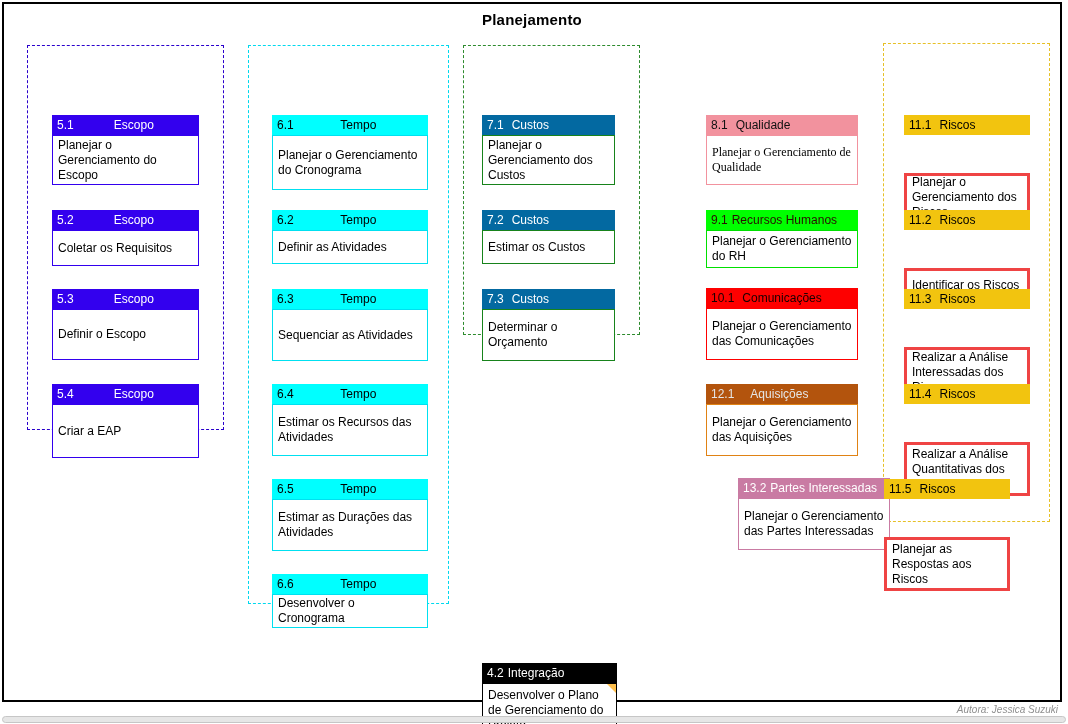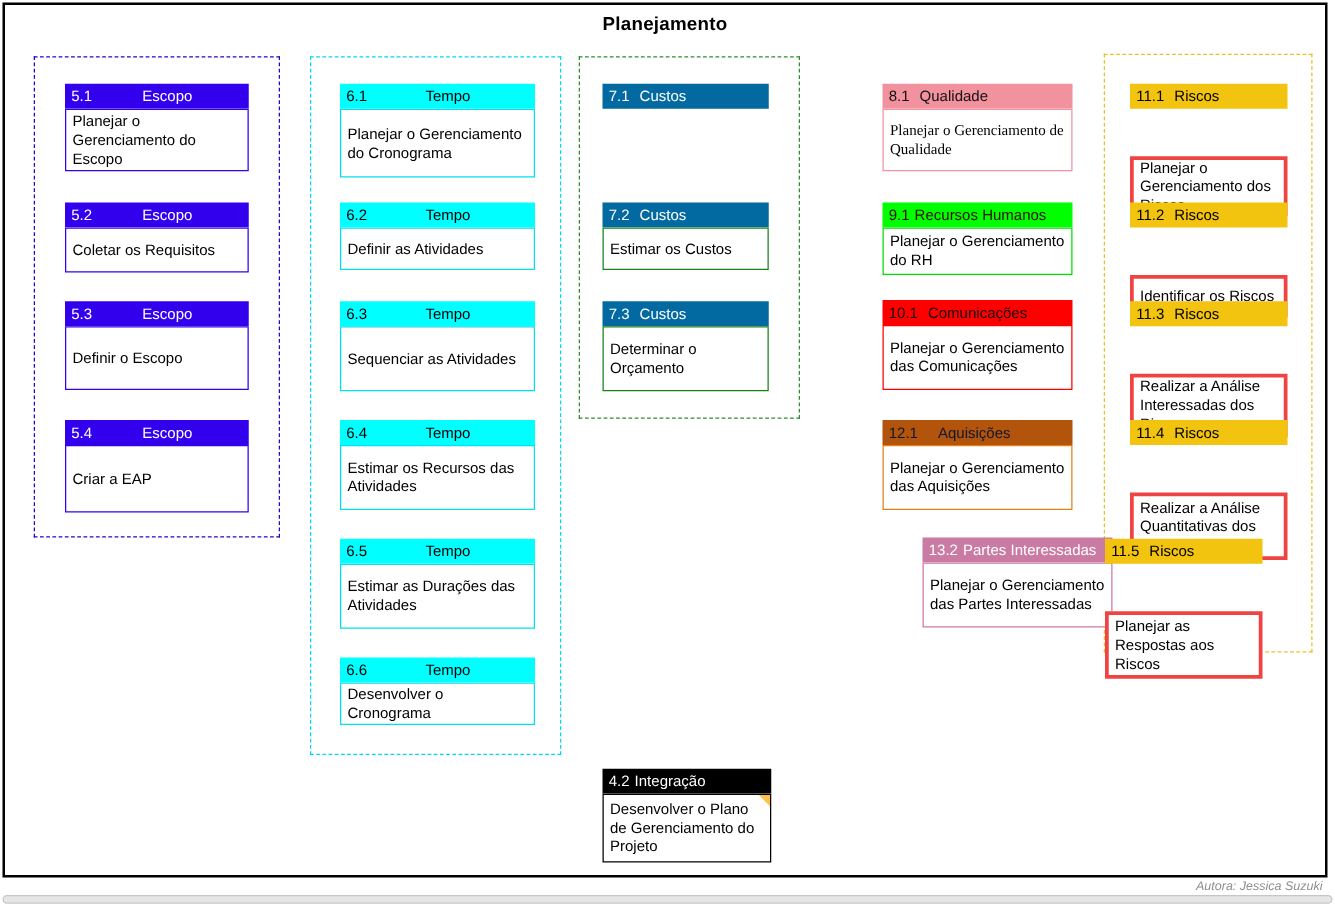--- a/index.html
+++ b/index.html
@@ -17,21 +17,21 @@
     font-size:15px;font-weight:bold;color:#000000;letter-spacing:.2px;
   }
   .group{position:absolute;box-sizing:border-box;}
   .group.escopo-g{border:1px dashed #2a00cc;}
   .group.tempo-g{border:1px dashed #00d9ee;}
   .group.custos-g{border:1px dashed #2e8b2e;}
   .group.riscos-g{border:1px dashed #e6c027;}
   .card{position:absolute;box-sizing:border-box;font-size:12px;}
   .card-header{
     height:20px;line-height:20px;padding:0 5px;display:flex;align-items:center;
-    white-space:nowrap;overflow:hidden;box-sizing:border-box;
+    white-space:nowrap;overflow:hidden;box-sizing:border-box;margin-top:48px;
   }
   .card-header .code{flex:none;}
   .card-header .area{margin-left:8px;}
   .spread .card-header .area{flex:1;text-align:center;margin-left:0;}
   .aquisicoes .card-header .area{margin-left:16px;}
   .partes .card-header .area,
   .rh .card-header .area,
   .integracao .card-header .area{margin-left:4px;}
   .card-body{
     background:#ffffff;color:#000000;padding:2px 5px;line-height:15px;
@@ -43,21 +43,21 @@
   .tempo   .card-header{background:#00ffff;color:#000000;}
   .tempo   .card-body{border:1px solid #00e0f0;}
   .custos  .card-header{background:#0369a1;color:#ffffff;}
   .custos  .card-body{border:1px solid #17831b;}
   .qualidade .card-header{background:#f2929e;color:#111111;}
   .qualidade .card-body{border:1px solid #f2929e;font-family:Liberation Serif, serif;}
   .rh      .card-header{background:#00ff00;color:#2b0f00;}
   .rh      .card-body{border:1px solid #00e000;}
   .comunicacoes .card-header{background:#fe0000;color:#1a0000;}
   .comunicacoes .card-body{border:1px solid #fe0000;}
-  .aquisicoes .card-header{background:#b3540d;color:#0f172a;}
+  .aquisicoes .card-header{background:#b3540d;color:#e5e5e5;}
   .aquisicoes .card-body{border:1px solid #e08214;}
   .partes  .card-header{background:#c97ba3;color:#ffffff;}
   .partes  .card-body{border:1px solid #c97ba3;}
   .riscos  .card-header{background:#f2c40f;color:#000000;}
   .riscos  .card-body{border:3px solid #ef4444;margin-top:38px;}
   .integracao .card-header{background:#000000;color:#ffffff;}
   .integracao .card-body{border:1px solid #000000;}
   .fold{
     position:absolute;top:0;right:0;width:0;height:0;
     border-top:9px solid #ffc04d;border-left:9px solid transparent;
@@ -152,20 +152,21 @@
       <span class="area">Tempo</span>
     </div>
     <div class="card-body" style="height:34px;">Desenvolver o Cronograma</div>
   </div>
 
   <div class="card custos" style="left:478px;top:63px;width:133px;">
     <div class="card-header">
       <span class="code">7.1</span>
       <span class="area">Custos</span>
     </div>
+    <div class="card-body" style="height:50px;">Planejar o Gerenciamento dos Custos</div>
   </div>
   <div class="card custos" style="left:478px;top:158px;width:133px;">
     <div class="card-header">
       <span class="code">7.2</span>
       <span class="area">Custos</span>
     </div>
     <div class="card-body" style="height:34px;">Estimar os Custos</div>
   </div>
   <div class="card custos" style="left:478px;top:237px;width:133px;">
     <div class="card-header">

